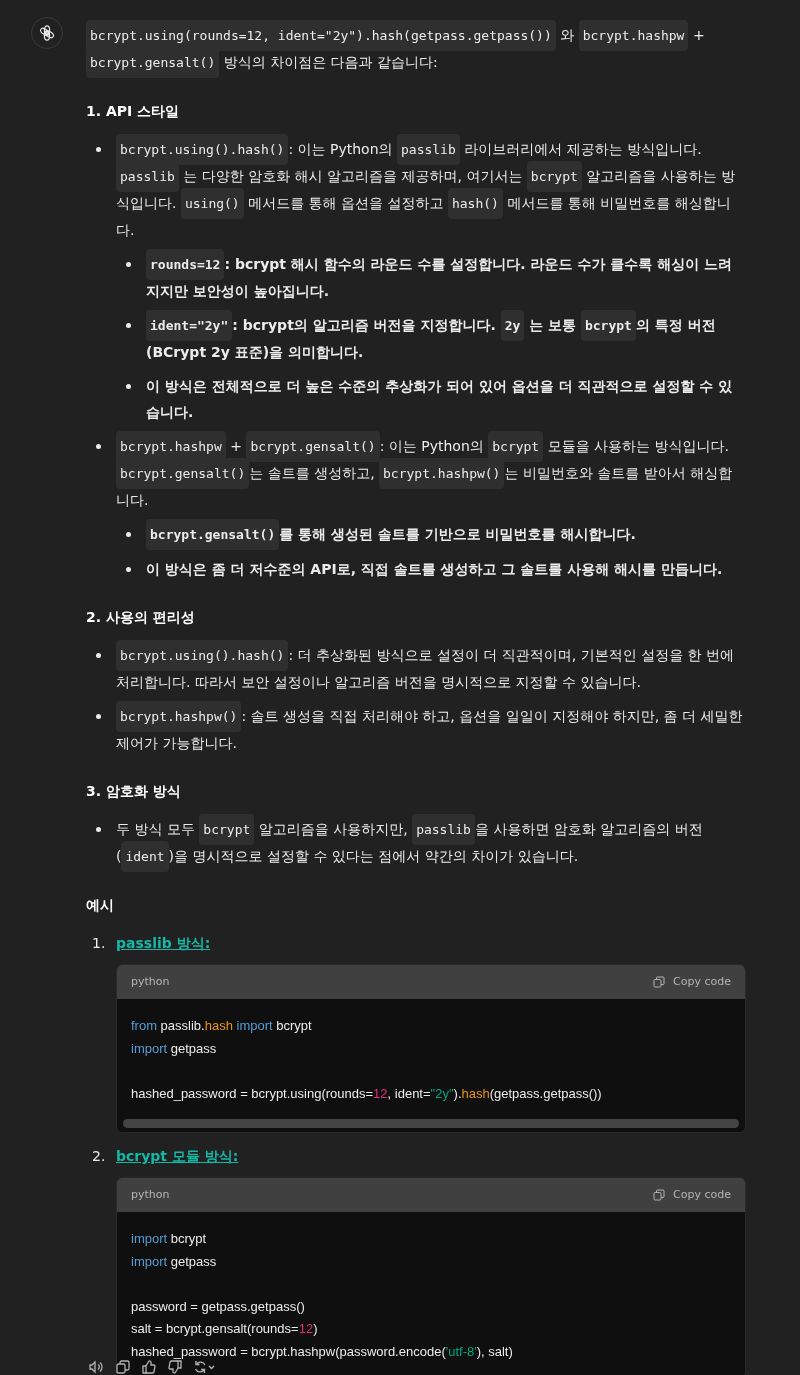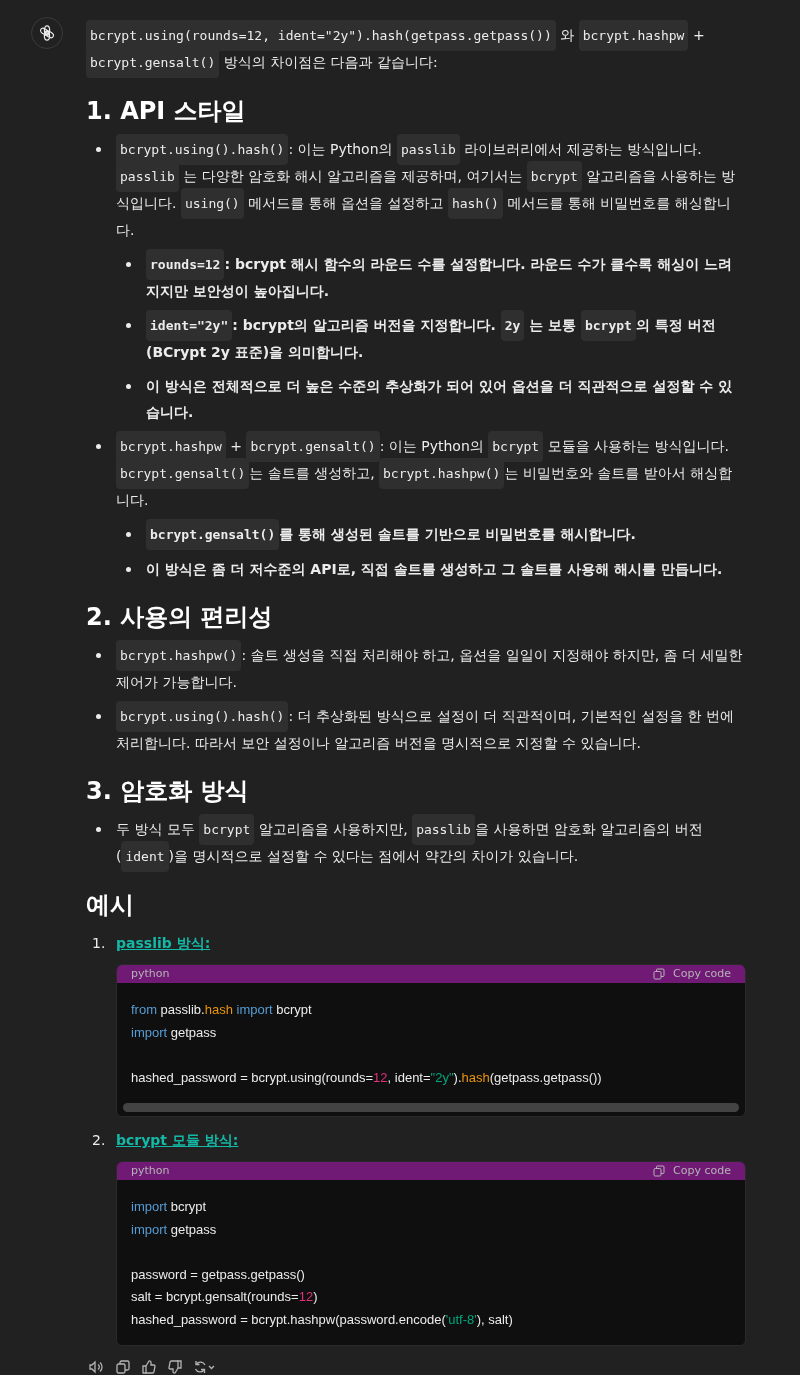--- a/index.html
+++ b/index.html
@@ -18,21 +18,21 @@
     display: flex; align-items: center; justify-content: center;
   }
   .content { position: absolute; left: 86px; top: 22px; width: 660px; }
   p, li { line-height: 26px; }
   code {
     font-family: "DejaVu Sans Mono", "Liberation Mono", monospace;
     font-size: 13px;
     background: #2f2f2f; color: #ececec;
     border-radius: 4px; padding: 8px 4px;
   }
-  h3 { font-size: 24px; font-weight: bold; color: #fff; margin: 22px 0 12px; line-height: 26px; }
+  h3 { font-size: 14px; font-weight: bold; color: #fff; margin: 22px 0 12px; line-height: 26px; }
   ul.l1 { list-style: none; margin-left: 0; }
   ul.l1 > li { position: relative; padding-left: 30px; margin-bottom: 8px; }
   ul.l1 > li::before {
     content: ""; position: absolute; left: 10px; top: 11px;
     width: 5px; height: 5px; border-radius: 50%; background: #ececec;
   }
   ul.l2 { list-style: none; margin-top: 8px; }
   ul.l2 > li { position: relative; padding-left: 30px; margin-bottom: 8px; font-weight: bold; }
   ul.l2 > li::before {
     content: ""; position: absolute; left: 10px; top: 11px;
@@ -40,21 +40,21 @@
   }
   ol.examples { list-style: none; }
   ol.examples > li { position: relative; padding-left: 30px; margin-bottom: 10px; }
   .num { position: absolute; left: 6px; top: 0; }
   .ex-title { font-weight: bold; color: #14b8a6; text-decoration: underline; }
   .codeblock {
     margin-top: 8px; border-radius: 6px; overflow: hidden;
     background: #0f0f0f; border: 1px solid #2a2a2a;
   }
   .cb-head {
-    height: 18px; background: #701a75;
+    height: 34px; background: #404040;
     display: flex; align-items: center; justify-content: space-between;
     padding: 0 14px; font-size: 11px; color: #b4b4b4;
   }
   .copy-btn { display: flex; align-items: center; gap: 8px; cursor: pointer; color: #b4b4b4; }
   .cb-body {
     padding: 16px 14px 14px;
     font-family: Liberation Sans, sans-serif;
     font-size: 13px; line-height: 22.5px; color: #ececec;
     white-space: pre; overflow: hidden;
   }
@@ -100,22 +100,22 @@
       <code>bcrypt.hashpw</code><span> + </span><code>bcrypt.gensalt()</code><span>: 이는 Python의 </span><code>bcrypt</code><span> 모듈을 사용하는 방식입니다. </span><code>bcrypt.gensalt()</code><span>는 솔트를 생성하고, </span><code>bcrypt.hashpw()</code><span>는 비밀번호와 솔트를 받아서 해싱합니다.</span>
       <ul class="l2">
         <li><code>bcrypt.gensalt()</code><span>를 통해 생성된 솔트를 기반으로 비밀번호를 해시합니다.</span></li>
         <li><span>이 방식은 좀 더 저수준의 API로, 직접 솔트를 생성하고 그 솔트를 사용해 해시를 만듭니다.</span></li>
       </ul>
     </li>
   </ul>
 
   <h3>2. 사용의 편리성</h3>
   <ul class="l1">
+    <li><code>bcrypt.using().hash()</code><span>: 더 추상화된 방식으로 설정이 더 직관적이며, 기본적인 설정을 한 번에 처리합니다. 따라서 보안 설정이나 알고리즘 버전을 명시적으로 지정할 수 있습니다.</span></li>
     <li><code>bcrypt.hashpw()</code><span>: 솔트 생성을 직접 처리해야 하고, 옵션을 일일이 지정해야 하지만, 좀 더 세밀한 제어가 가능합니다.</span></li>
-    <li><code>bcrypt.using().hash()</code><span>: 더 추상화된 방식으로 설정이 더 직관적이며, 기본적인 설정을 한 번에 처리합니다. 따라서 보안 설정이나 알고리즘 버전을 명시적으로 지정할 수 있습니다.</span></li>
   </ul>
 
   <h3>3. 암호화 방식</h3>
   <ul class="l1">
     <li><span>두 방식 모두 </span><code>bcrypt</code><span> 알고리즘을 사용하지만, </span><code>passlib</code><span>을 사용하면 암호화 알고리즘의 버전(</span><code>ident</code><span>)을 명시적으로 설정할 수 있다는 점에서 약간의 차이가 있습니다.</span></li>
   </ul>
 
   <h3>예시</h3>
   <ol class="examples">
     <li>

